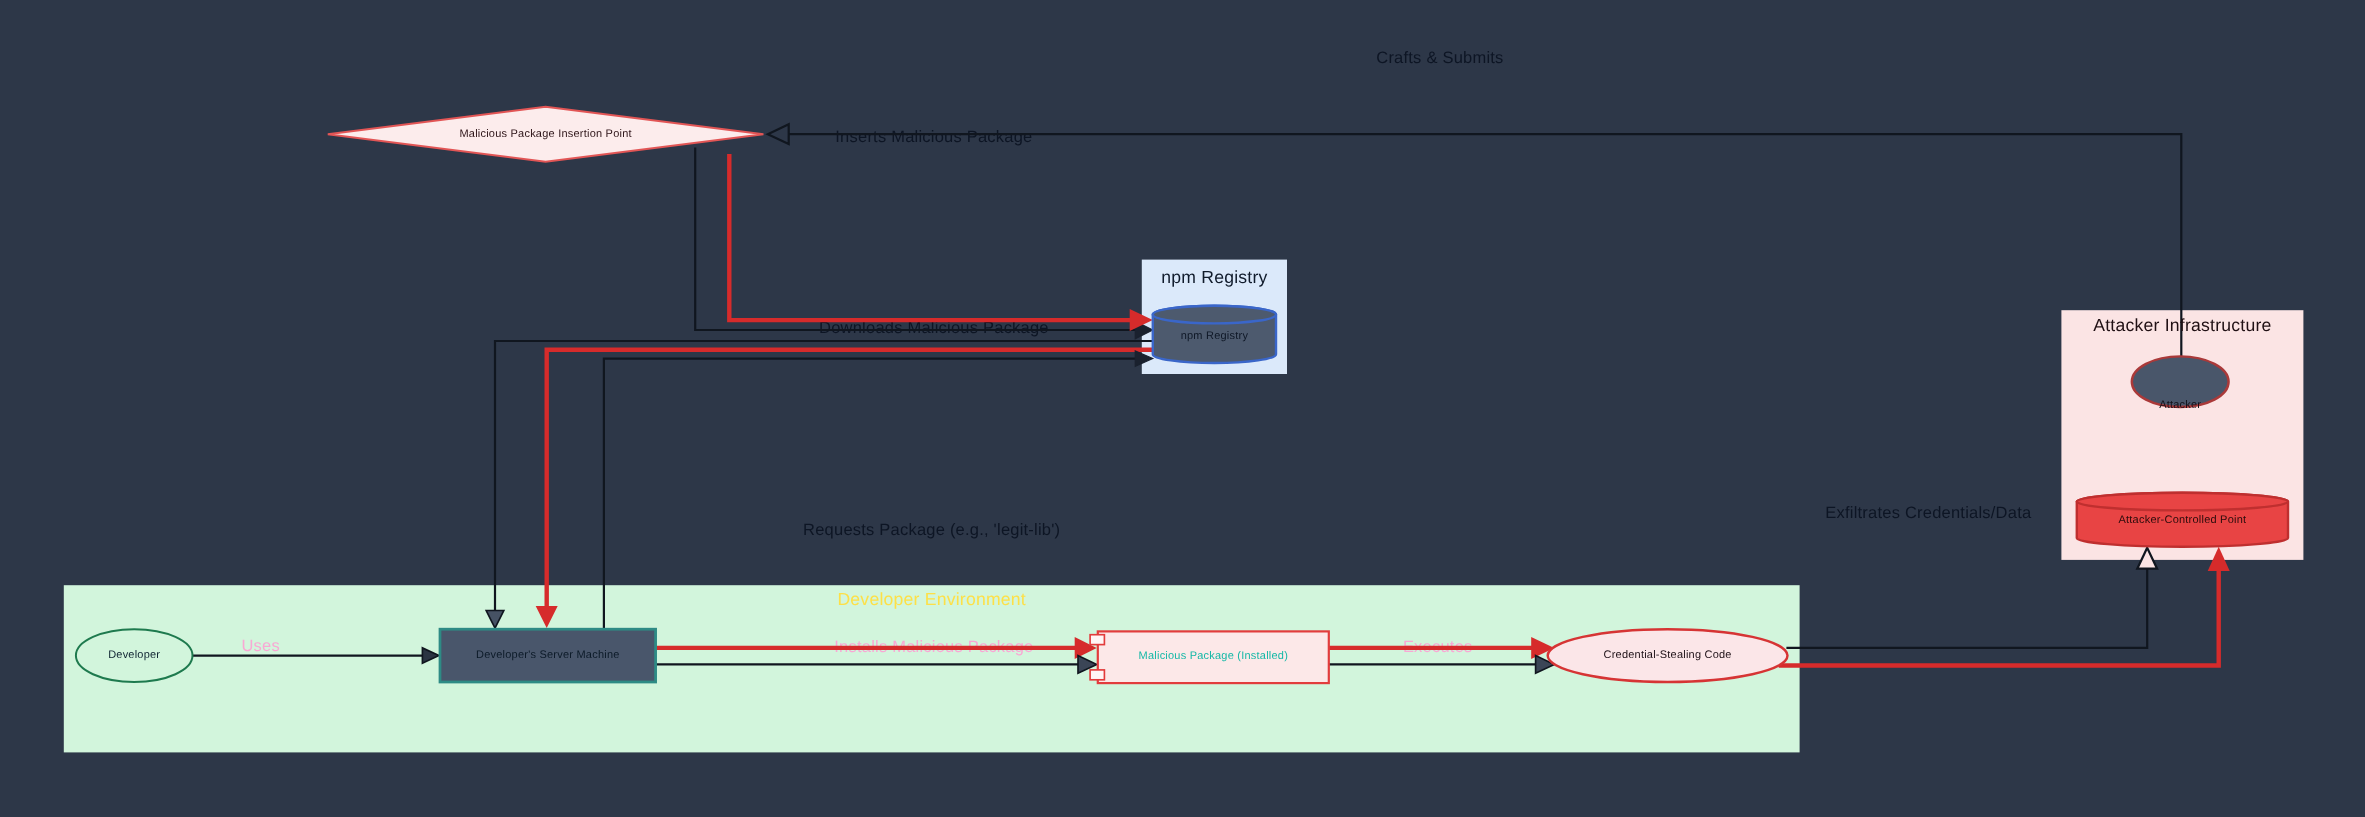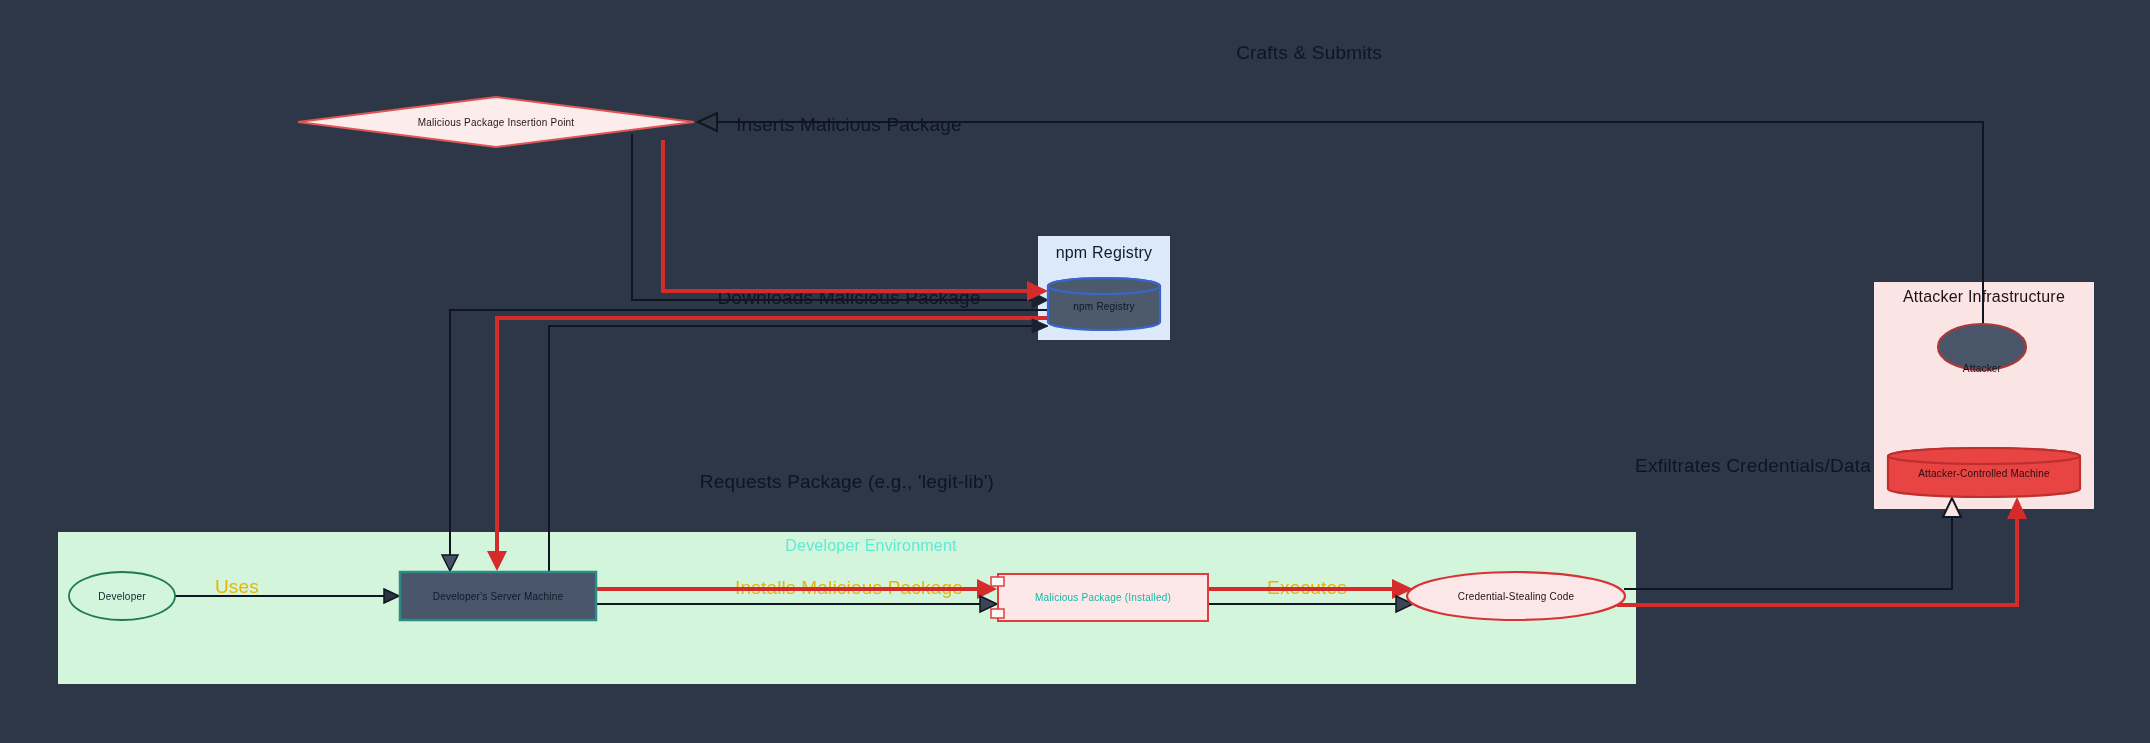--- a/index.html
+++ b/index.html
@@ -8,29 +8,29 @@
     background:#2d3748;
     font-family:"Liberation Sans","DejaVu Sans",sans-serif;
   }
   .sgbox{position:absolute;z-index:0;}
   .sg-npm{background:#dbe9fa;}
   .sg-attacker{background:#fbe4e4;}
   .sg-dev{background:#d2f5dc;}
   svg#edges-nodes{position:absolute;left:0;top:0;z-index:2;}
   .lbl{
     position:absolute;transform:translate(-50%,-50%);
-    white-space:nowrap;font-size:19px;letter-spacing:.2px;
+    white-space:nowrap;font-size:15px;letter-spacing:.2px;
   }
   .edge-lbl{z-index:1;color:#0d1524;}
-  .edge-lbl.on-green{color:#eab308;}
+  .edge-lbl.on-green{color:#f9a8d4;}
   .node-lbl{z-index:3;font-size:10px;}
   .sg-title{z-index:3;font-size:16px;}
   .t-npm{color:#101b2b;}
   .t-attacker{color:#201014;}
-  .t-dev{color:#5eead4;margin-left:24px;}
+  .t-dev{color:#fde047;}
   .n-diamond{color:#2d1418;}
   .n-cyl{color:#0e1726;}
   .n-attacker{color:#14121a;}
   .n-server{color:#2a0c0c;}
   .n-dev{color:#0d2230;}
   .n-machine{color:#0c1a28;}
   .n-package{color:#14b8a6;}
   .n-csc{color:#1d1016;}
 </style>
 </head>
@@ -113,19 +113,19 @@
     <ellipse cx="1516" cy="596" rx="109" ry="24" fill="#fbe6e8" stroke="#d63434" stroke-width="2.2"></ellipse>
   </svg>
 
   <div class="lbl sg-title t-npm" style="left:1104px;top:253px;">npm Registry</div>
   <div class="lbl sg-title t-attacker" style="left:1984px;top:297px;">Attacker Infrastructure</div>
   <div class="lbl sg-title t-dev" style="left:847px;top:546px;">Developer Environment</div>
 
   <div class="lbl node-lbl n-diamond" style="left:496px;top:122px;">Malicious Package Insertion Point</div>
   <div class="lbl node-lbl n-cyl" style="left:1104px;top:306px;">npm Registry</div>
   <div class="lbl node-lbl n-attacker" style="left:1982px;top:368px;">Attacker</div>
-  <div class="lbl node-lbl n-server" style="left:1984px;top:473px;">Attacker-Controlled Machine</div>
+  <div class="lbl node-lbl n-server" style="left:1984px;top:473px;">Attacker-Controlled Point</div>
   <div class="lbl node-lbl n-dev" style="left:122px;top:596px;">Developer</div>
   <div class="lbl node-lbl n-machine" style="left:498px;top:596px;">Developer's Server Machine</div>
   <div class="lbl node-lbl n-package" style="left:1103px;top:597px;">Malicious Package (Installed)</div>
   <div class="lbl node-lbl n-csc" style="left:1516px;top:596px;">Credential-Stealing Code</div>
 
 </div>
 
 </body></html>

